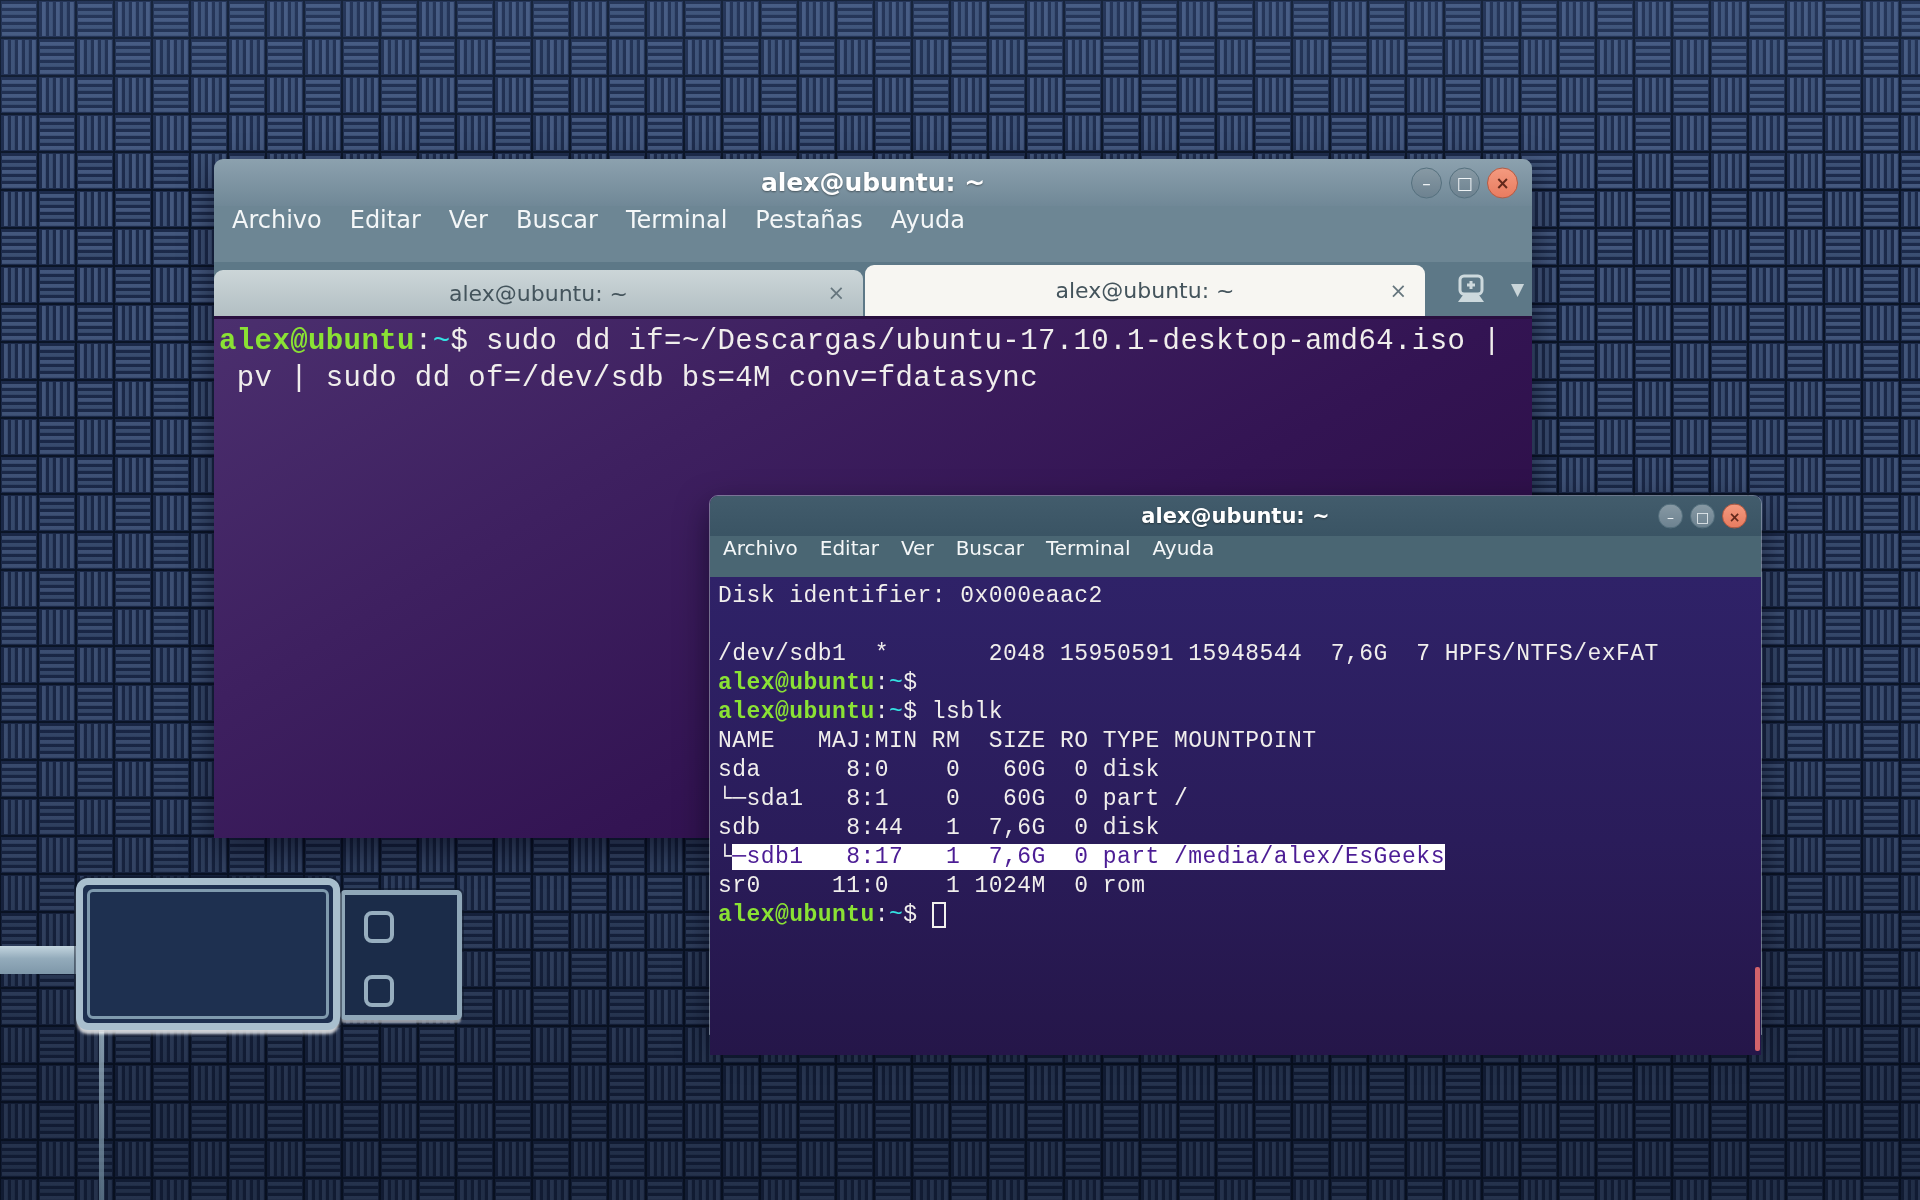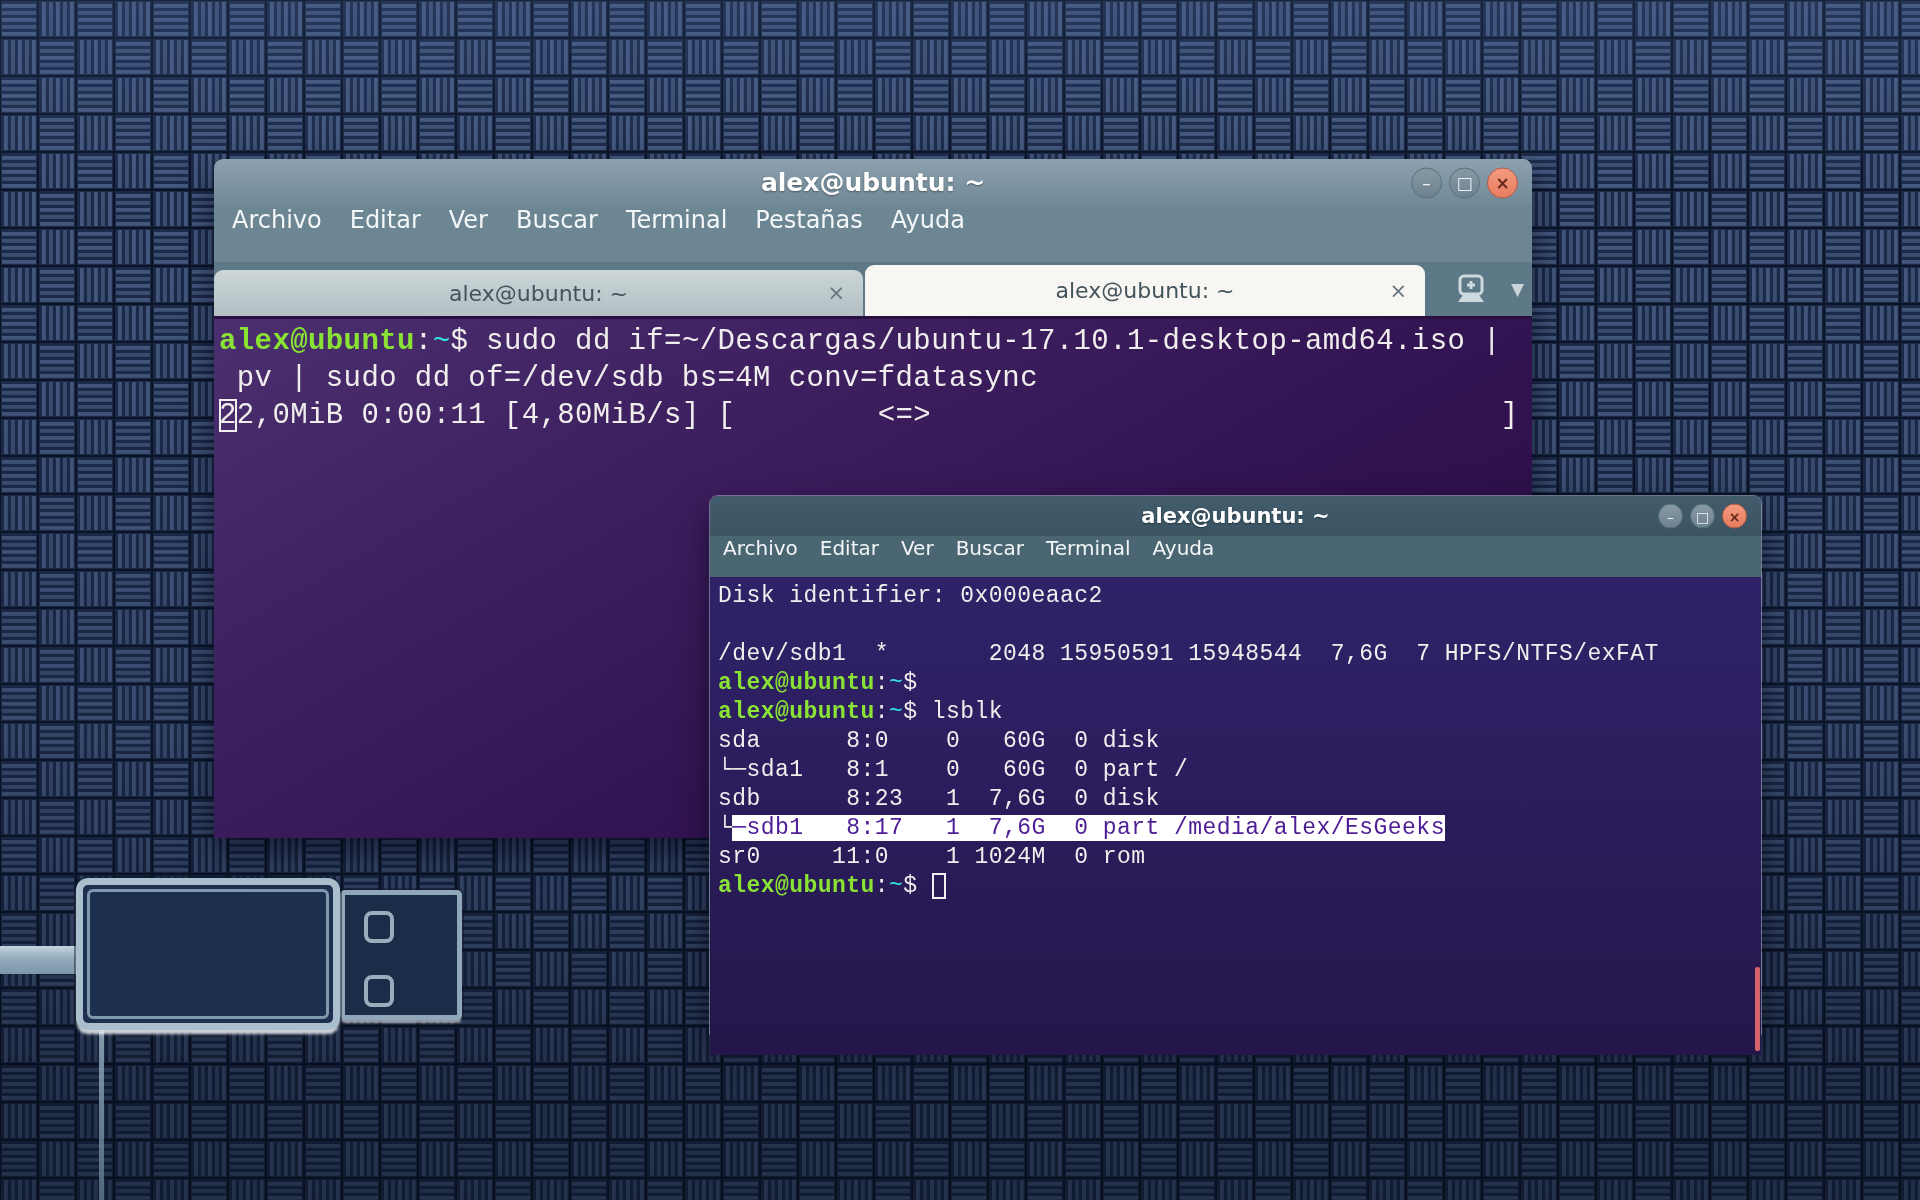--- a/index.html
+++ b/index.html
@@ -171,21 +171,20 @@
           <rect x="7" y="3" width="22" height="18" rx="4" fill="none" stroke="#cdd9dd" stroke-width="3"></rect>
           <path d="M18 8 v8 M14 12 h8" stroke="#cdd9dd" stroke-width="3" fill="none"></path>
           <path d="M10 22 h16 l5 7 h-26 z" fill="#cdd9dd"></path>
         </svg>
         <span class="dropdown">▼</span>
       </div>
     </div>
     <div class="term">
         <div class="tline"><span class="seg-user">alex@ubuntu</span><span>:</span><span class="seg-path">~</span><span>$ </span><span>sudo dd if=~/Descargas/ubuntu-17.10.1-desktop-amd64.iso |</span></div>
         <div class="tline"><span> pv | sudo dd of=/dev/sdb bs=4M conv=fdatasync</span></div>
-        <div class="tline"><span class="seg-cursor">2</span><span>2,0MiB 0:00:11 [4,80MiB/s] [        &lt;=&gt;                                ]</span></div>
       </div>
   </div>
 
   <div class="win" id="win2">
     <div class="titlebar">
       <div class="title">alex@ubuntu: ~</div>
       <div class="winbtns">
         <div class="wbtn">
             <span>–</span>
           </div>
@@ -205,22 +204,23 @@
         <span class="menu-item">Terminal</span>
         <span class="menu-item">Ayuda</span>
       </div>
     <div class="term">
       <div class="scrollbar"></div>
     <div class="tline"><span>Disk identifier: 0x000eaac2</span></div>
         <div class="tline"><span></span></div>
         <div class="tline"><span>/dev/sdb1  *       2048 15950591 15948544  7,6G  7 HPFS/NTFS/exFAT</span></div>
         <div class="tline"><span class="seg-user">alex@ubuntu</span><span>:</span><span class="seg-path">~</span><span>$</span></div>
         <div class="tline"><span class="seg-user">alex@ubuntu</span><span>:</span><span class="seg-path">~</span><span>$ lsblk</span></div>
+        <div class="tline"><span>NAME   MAJ:MIN RM  SIZE RO TYPE MOUNTPOINT</span></div>
         <div class="tline"><span>sda      8:0    0   60G  0 disk </span></div>
         <div class="tline"><span>└─sda1   8:1    0   60G  0 part /</span></div>
-        <div class="tline"><span>sdb      8:23   1  7,6G  0 disk </span></div>
+        <div class="tline"><span>sdb      8:44   1  7,6G  0 disk </span></div>
         <div class="tline"><span>└</span><span class="seg-highlight">─sdb1   8:17   1  7,6G  0 part /media/alex/EsGeeks</span></div>
         <div class="tline"><span>sr0     11:0    1 1024M  0 rom  </span></div>
         <div class="tline"><span class="seg-user">alex@ubuntu</span><span>:</span><span class="seg-path">~</span><span>$ </span><span class="seg-cursor"> </span></div>
       </div>
   </div>
 
 </div>
 
 </body></html>

